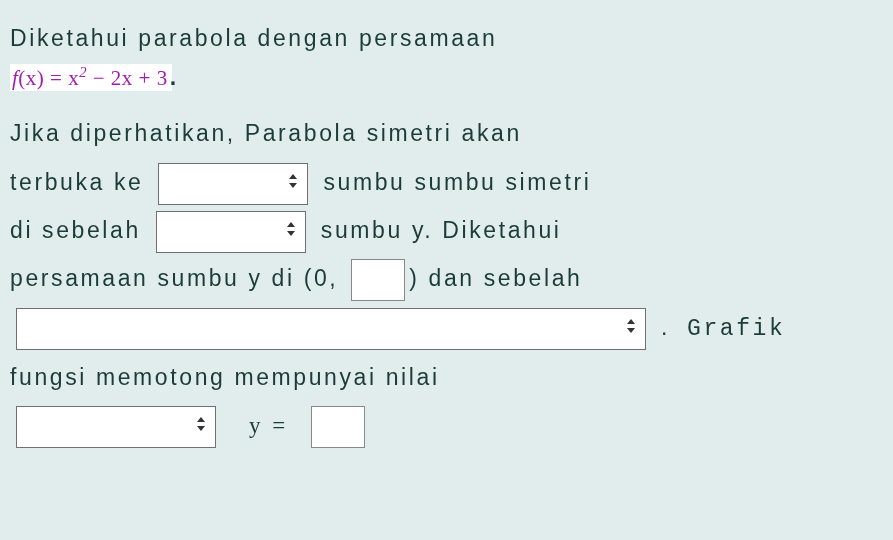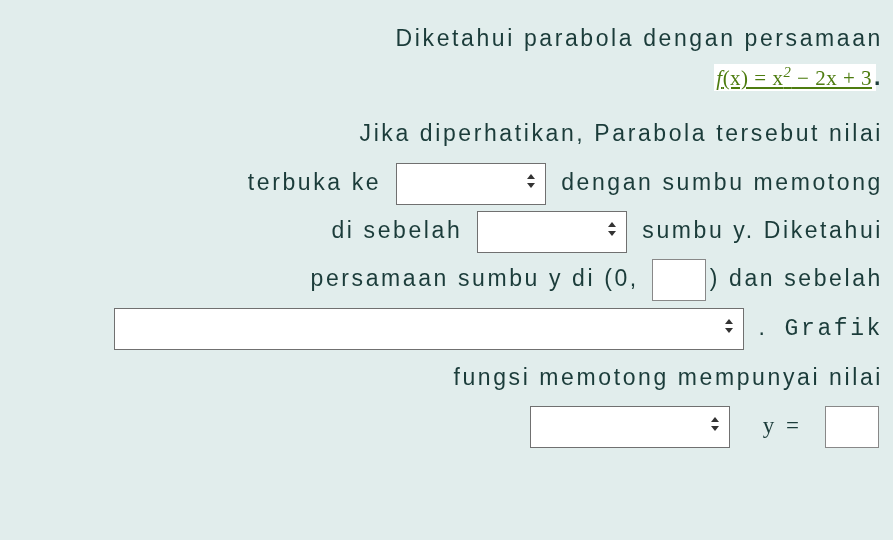--- a/index.html
+++ b/index.html
@@ -10,31 +10,30 @@
     font-family: "Comic Sans MS", "Chalkboard SE", "Marker Felt", cursive, sans-serif;
     color: #1b3c3a;
     font-size: 23px;
     letter-spacing: 2.6px;
     line-height: 1.95;
     width: 893px;
   }
   .equation {
     display: inline-block;
     background: #ffffff;
-    color: #4d7c0f;
+    color: #a21caf;
     font-family: "Times New Roman", Times, serif;
     font-style: italic;
     font-size: 21px;
     letter-spacing: 0.5px;
     padding: 0 4px 0 2px;
     line-height: 1.2;
     vertical-align: baseline;
     margin-top: 2px;
     margin-bottom: 8px;
-    text-decoration: underline;
   }
   .equation sup { font-size: 0.7em; }
   .dropdown {
     display: inline-block;
     background: #ffffff;
     border: 1px solid #707070;
     vertical-align: middle;
     position: relative;
     font-family: Arial, sans-serif;
     letter-spacing: normal;
@@ -67,49 +66,49 @@
     width: 54px;
     margin: 0 4px;
     font-family: Arial, sans-serif;
   }
   .after-dot { letter-spacing: 2.6px; }
   .yequals {
     font-family: "Comic Sans MS", cursive;
     letter-spacing: 3px;
     margin: 0 10px 0 18px;
   }
-  .row { display:block; line-height: 2.1; text-align: right; }
+  .row { display:block; line-height: 2.1; }
 </style>
 </head>
 <body>
 
 <div class="row">
   <span>Diketahui parabola dengan persamaan</span>
 </div>
 
 <div class="row" style="line-height:1.2; margin-bottom:10px;">
   <span class="equation">
     <span style="font-style:italic;">f</span><span style="font-style:normal;">(x) = x</span><sup>2</sup><span style="font-style:normal;"> − 2x + 3</span>
   </span><span style="font-weight:bold; margin-left:-2px;">.</span>
 </div>
 
 <div class="row">
-  <span>Jika diperhatikan, Parabola tersebut nilai</span>
+  <span>Jika diperhatikan, Parabola simetri akan</span>
 </div>
 
 <div class="row">
   <span>terbuka ke</span>
   <span class="dropdown sm">
     <span></span>
     <span class="caret"><svg width="8" height="14" viewBox="0 0 8 14">
           <polygon points="4,0 8,5 0,5" fill="#333"></polygon>
           <polygon points="0,9 8,9 4,14" fill="#333"></polygon>
         </svg></span>
   </span>
-  <span>dengan sumbu memotong</span>
+  <span>sumbu sumbu simetri</span>
 </div>
 
 <div class="row">
   <span>di sebelah</span>
   <span class="dropdown md">
     <span></span>
     <span class="caret"><svg width="8" height="14" viewBox="0 0 8 14">
           <polygon points="4,0 8,5 0,5" fill="#333"></polygon>
           <polygon points="0,9 8,9 4,14" fill="#333"></polygon>
         </svg></span>

